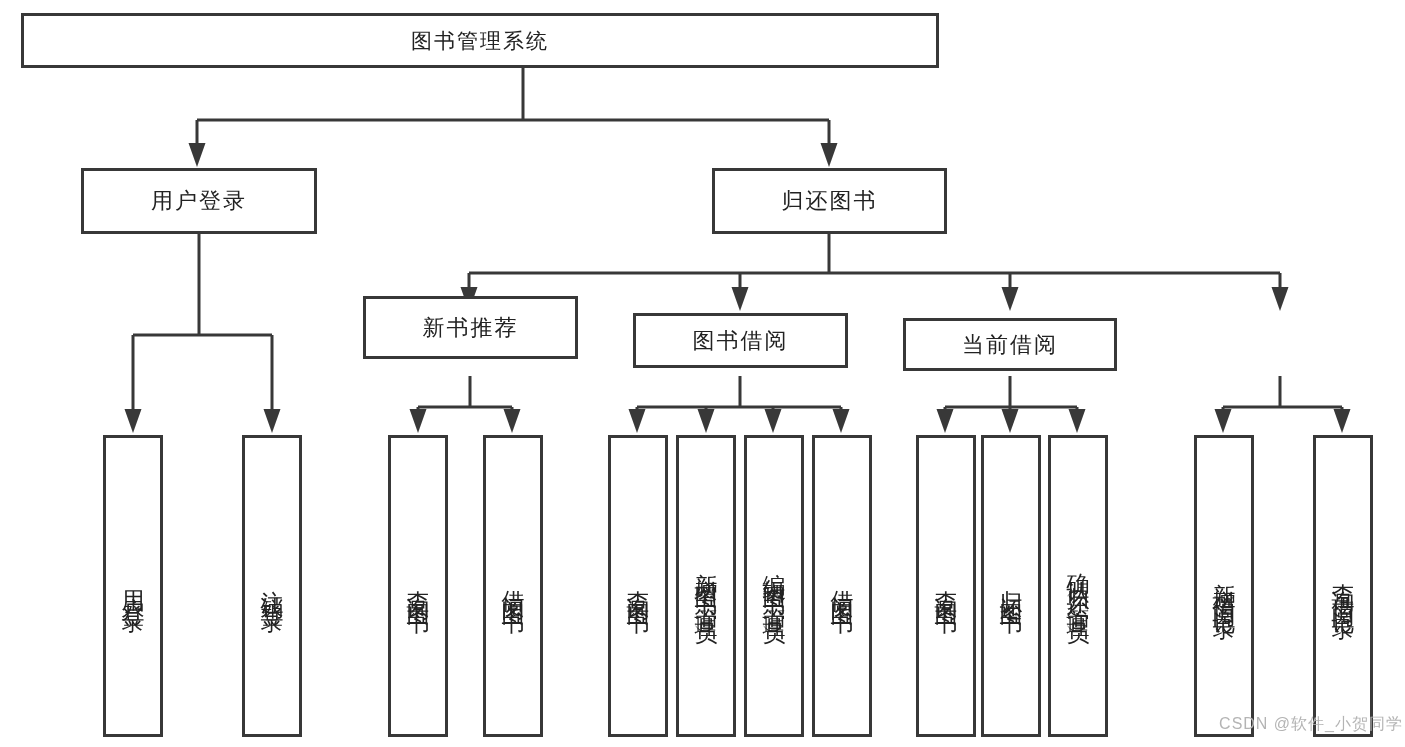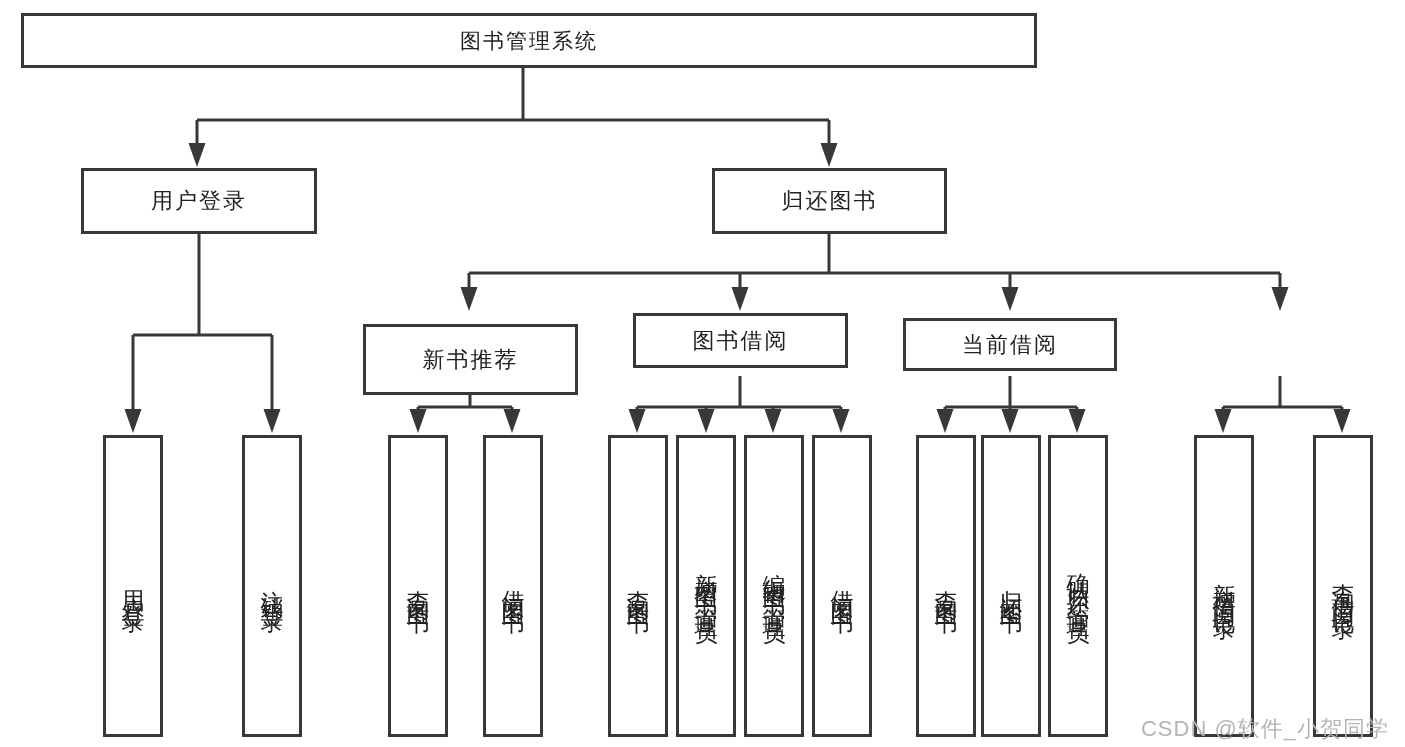--- a/index.html
+++ b/index.html
@@ -35,23 +35,23 @@
   .vbox { width: 60px; top: 435px; height: 302px; }
   .vbox span {
     writing-mode: vertical-rl;
     text-orientation: mixed;
     font-size: 23px;
     letter-spacing: 7px;
     line-height: 1;
   }
   .watermark {
     position: absolute;
-    right: 16px;
+    right: 2px;
     top: 714px;
-    font-size: 22px;
+    font-size: 16px;
     letter-spacing: 1px;
     color: #b4b4b4;
     white-space: nowrap;
   }
 </style>
 </head>
 <body>
 
 <div class="canvas">
 
@@ -88,32 +88,32 @@
       <polygon points="764.5,409 781.5,409 773,433"></polygon>
       <polygon points="832.5,409 849.5,409 841,433"></polygon>
       <polygon points="936.5,409 953.5,409 945,433"></polygon>
       <polygon points="1001.5,409 1018.5,409 1010,433"></polygon>
       <polygon points="1068.5,409 1085.5,409 1077,433"></polygon>
       <polygon points="1214.5,409 1231.5,409 1223,433"></polygon>
       <polygon points="1333.5,409 1350.5,409 1342,433"></polygon>
     </g>
   </svg>
 
-  <div class="node hbox root-box" style="left:21px; top:13px; width:1016px; height:55px;">
+  <div class="node hbox root-box" style="left:21px; top:13px; width:918px; height:55px;">
     <span>图书管理系统</span>
   </div>
 
   <div class="node hbox" style="left:81px; top:168px; width:236px; height:66px;">
     <span>用户登录</span>
   </div>
   <div class="node hbox" style="left:712px; top:168px; width:235px; height:66px;">
     <span>归还图书</span>
   </div>
 
-  <div class="node hbox" style="left:363px; top:324px; width:215px; height:71px;">
+  <div class="node hbox" style="left:363px; top:296px; width:215px; height:63px;">
     <span>新书推荐</span>
   </div>
   <div class="node hbox" style="left:633px; top:313px; width:215px; height:55px;">
     <span>图书借阅</span>
   </div>
   <div class="node hbox" style="left:903px; top:318px; width:214px; height:53px;">
     <span>当前借阅</span>
   </div>
 
   <div class="node vbox" style="left:103px;">

